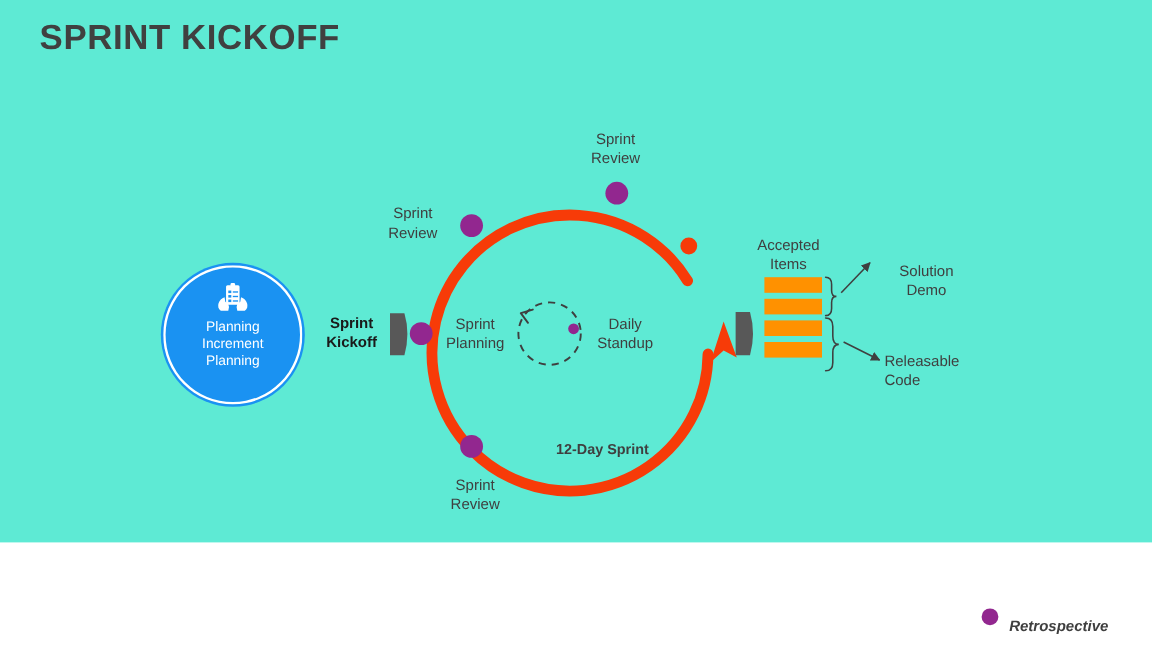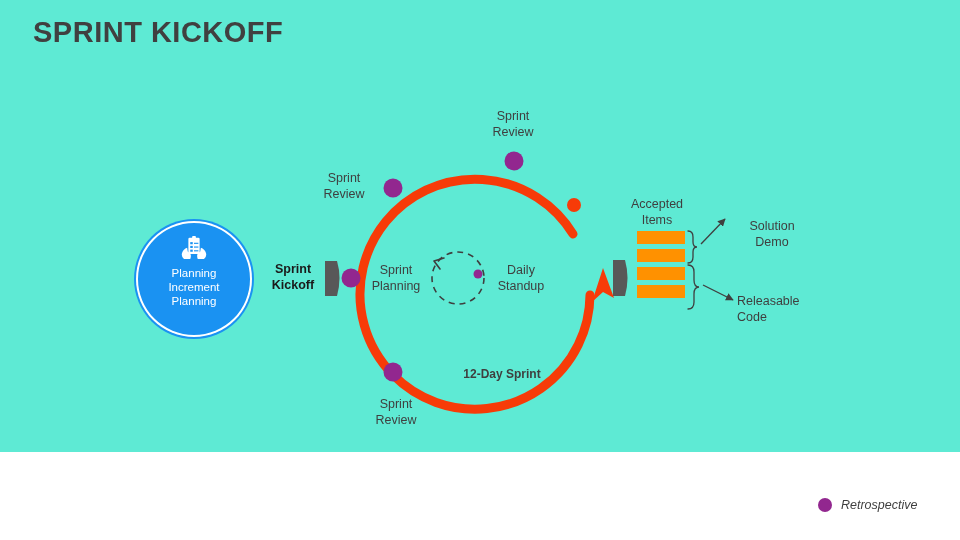--- a/index.html
+++ b/index.html
@@ -151,24 +151,25 @@
   }
   #legend-dot {
     width: 14px;
     height: 14px;
     border-radius: 50%;
     background: #92278f;
     flex: 0 0 auto;
   }
   #legend-label {
     font-size: 12.5px;
-    font-weight: normal;
+    font-weight: bold;
     font-style: italic;
     color: #3f3f3f;
     white-space: nowrap;
+    margin-top: 17px;
   }
 </style>
 </head>
 <body>
 
 <div id="slide">
 
   <div id="page-title">SPRINT KICKOFF</div>
 
   <svg id="canvas" viewBox="0 0 960 540">

